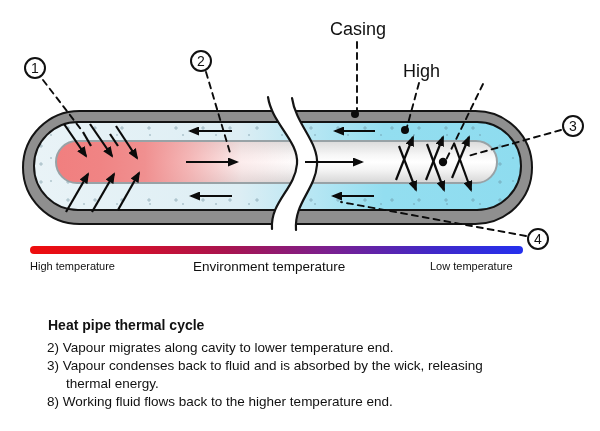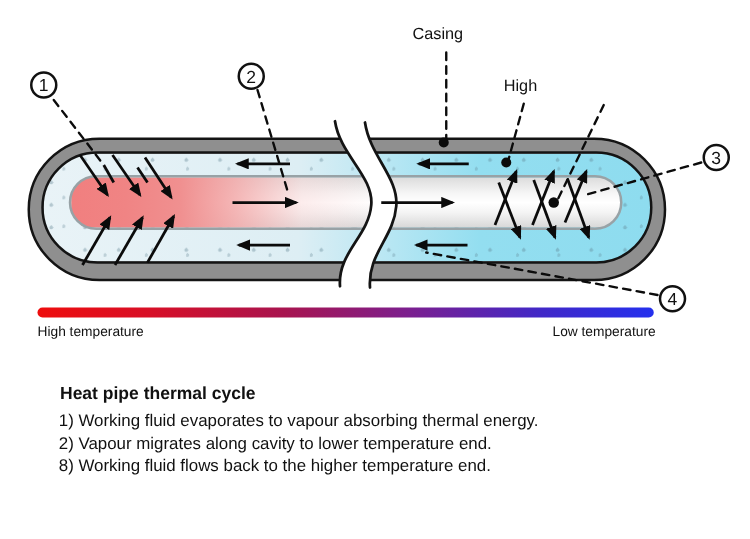--- a/index.html
+++ b/index.html
@@ -36,31 +36,31 @@
   .brk-fill{fill:#ffffff;stroke:none;}
   .brk-edge{fill:none;stroke:#141414;stroke-width:2.2;stroke-linecap:round;}
   .dot{fill:#0b0b0b;}
   
   .callout{
     width:22px;height:22px;box-sizing:border-box;border:2px solid #111;border-radius:50%;
     background:#fff;display:flex;align-items:center;justify-content:center;
     font-size:14px;line-height:1;z-index:5;
   }
   
-  .part-label{font-size:13px;z-index:5;white-space:nowrap;}
+  .part-label{font-size:18px;z-index:5;white-space:nowrap;}
   
   .temp-bar{
     left:30px;top:246px;width:493px;height:8px;border-radius:4px;z-index:2;
     background:linear-gradient(90deg,#ee0d0d 0%,#d80f26 18%,#a8144f 40%,#7c1f8e 60%,#4028c8 82%,#2430ee 100%);
   }
   .temp-label-small{font-size:11px;white-space:nowrap;}
   .temp-label-mid{font-size:13.5px;white-space:nowrap;}
   
   .legend{left:47px;top:306px;width:470px;}
-  .legend-title{font-size:14px;font-weight:bold;margin:0 0 6px 1px;}
+  .legend-title{font-size:14px;font-weight:bold;margin:11px 0 6px 1px;}
   .legend-step{
     font-size:13.5px;line-height:18px;width:432px;
     padding-left:19px;text-indent:-19px;white-space:normal;
   }
 </style>
 </head>
 <body>
 
 <div id="stage">
 
@@ -134,22 +134,23 @@
   <div class="abs callout" style="left:24px;top:57px">1</div>
   <div class="abs callout" style="left:190px;top:50px">2</div>
   <div class="abs callout" style="left:562px;top:115px">3</div>
   <div class="abs callout" style="left:527px;top:228px">4</div>
 
   <div class="abs part-label" style="left:330px;top:19px">Casing</div>
   <div class="abs part-label" style="left:403px;top:61px">High</div>
 
   <div class="abs temp-bar"></div>
   <div class="abs temp-label-small" style="left:30px;top:260px">High temperature</div>
-  <div class="abs temp-label-small" style="left:442px;top:260px">Low temperature</div>
+  <div class="abs temp-label-mid" style="left:193px;top:259px">Environment temperature</div>
+  <div class="abs temp-label-small" style="left:430px;top:260px">Low temperature</div>
 
   <div class="abs legend">
     <div class="legend-title">Heat pipe thermal cycle</div>
-    <div class="legend-step">1) Working fluid evaporates to vapour absorbing thermal energy.</div>
     <div class="legend-step">2) Vapour migrates along cavity to lower temperature end.</div>
+    <div class="legend-step">3) Vapour condenses back to fluid and is absorbed by the wick, releasing thermal energy.</div>
     <div class="legend-step">8) Working fluid flows back to the higher temperature end.</div>
   </div>
 
 </div>
 
 </body></html>

